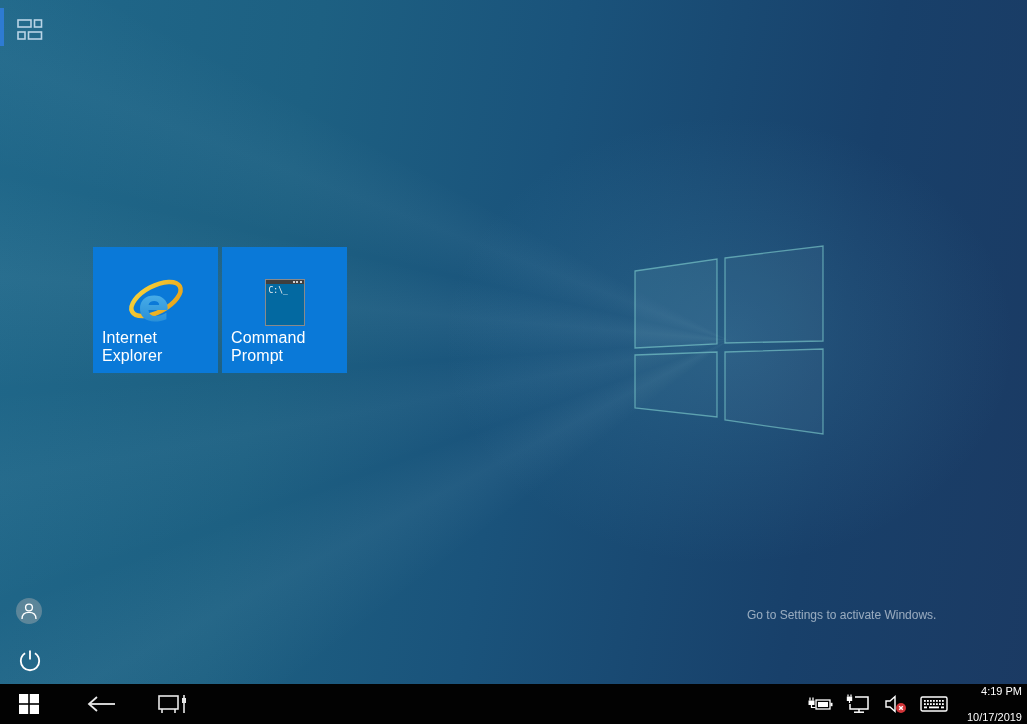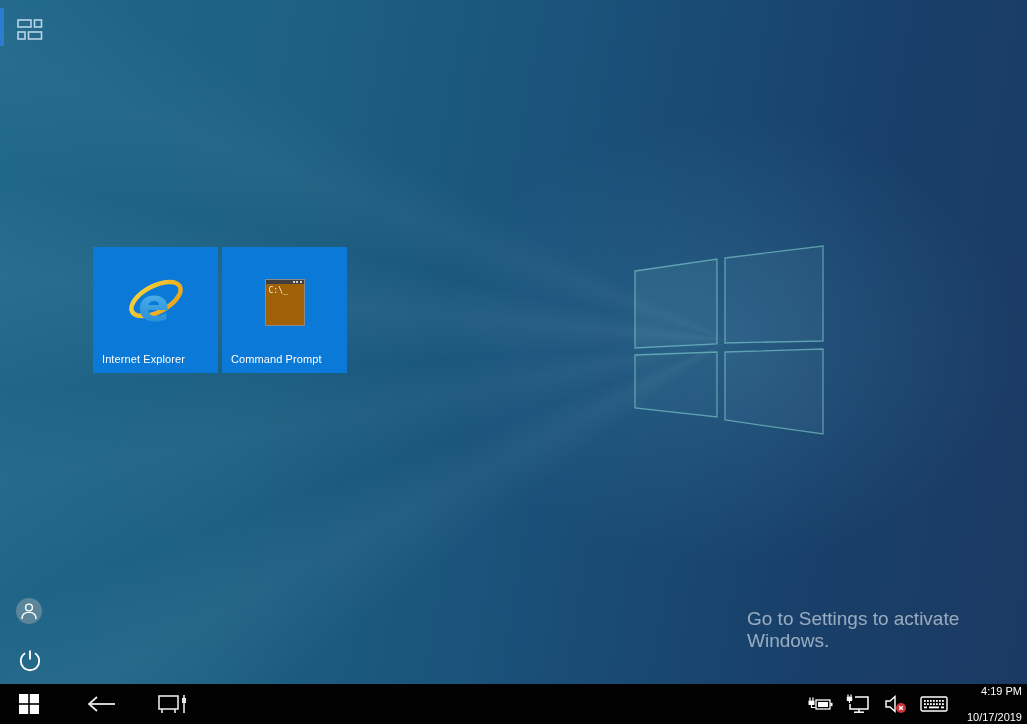--- a/index.html
+++ b/index.html
@@ -30,31 +30,31 @@
   .accent-scrollbar { position:absolute; left:0; top:8px; width:4px; height:38px; background:#2e7bd2; }
   .rail-btn { position:absolute; background:transparent; border:none; cursor:pointer; }
   .tiles-toggle { left:16px; top:18px; width:28px; height:26px; }
   .avatar-btn { left:16px; top:597px; width:28px; height:28px; }
   .avatar-circle { width:26px; height:26px; border-radius:50%; background:rgba(205,195,190,0.35); display:flex; align-items:center; justify-content:center; }
   .power-btn { left:17px; top:647px; width:26px; height:26px; }
   
   .tile { position:absolute; top:247px; width:125px; height:126px; background:#0a79d8; cursor:pointer; }
   .tile-ie { left:93px; }
   .tile-cmd { left:222px; }
-  .tile-label { position:absolute; left:9px; bottom:8px; color:#ffffff; font-size:11px; letter-spacing:0.1px;text-align:right; }
+  .tile-label { position:absolute; left:9px; bottom:8px; color:#ffffff; font-size:16px; letter-spacing:0.1px; }
   .tile-icon-wrap { position:absolute; left:0; top:14px; width:100%; height:82px; display:flex; align-items:center; justify-content:center; }
-  .cmd-icon { width:40px; height:47px; background:#a16207; border:1px solid #8a8a8a; position:relative; }
+  .cmd-icon { width:40px; height:47px; background:#0369a1; border:1px solid #8a8a8a; position:relative; }
   .cmd-titlebar { position:absolute; left:0; top:0; width:100%; height:4px; background:#3f3f3f; }
   .cmd-titlebar i { position:absolute; top:1px; width:2px; height:2px; background:#cfcfcf; }
   .cmd-titlebar i:nth-child(1){ right:9px; } .cmd-titlebar i:nth-child(2){ right:5.5px; } .cmd-titlebar i:nth-child(3){ right:2px; }
   .cmd-text { position:absolute; left:3px; top:6px; color:#f0f0f0; font-family:"DejaVu Sans Mono", monospace; font-size:8px; }
   
   .watermark { position:absolute; left:747px; top:604px; }
   .watermark-title { font-size:21px; color:rgba(230,237,243,0.55); font-weight:400; }
-  .watermark-sub { margin-top:4px; font-size:19px; color:rgba(230,237,243,0.62); }
+  .watermark-sub { margin-top:4px; font-size:12px; color:rgba(230,237,243,0.62); }
   
   .taskbar { position:absolute; left:0; bottom:0; width:1027px; height:40px; background:#020202; display:block; }
   .tb-btn { position:absolute; top:0; height:40px; background:transparent; border:none; display:flex; align-items:center; justify-content:center; cursor:pointer; }
   .start-btn { left:0; width:58px; }
   .back-btn { left:78px; width:46px; }
   .taskview-btn { left:148px; width:48px; }
   .tray { position:absolute; top:0; right:74px; height:40px; display:flex; }
   .tray-btn { width:38px; height:40px; background:transparent; border:none; display:flex; align-items:center; justify-content:center; cursor:pointer; }
   .clock { position:absolute; right:5px; top:0; height:40px; display:flex; flex-direction:column; justify-content:space-between; text-align:right; color:#ffffff; cursor:pointer; }
   .clock div { font-size:11px; line-height:14px; }

